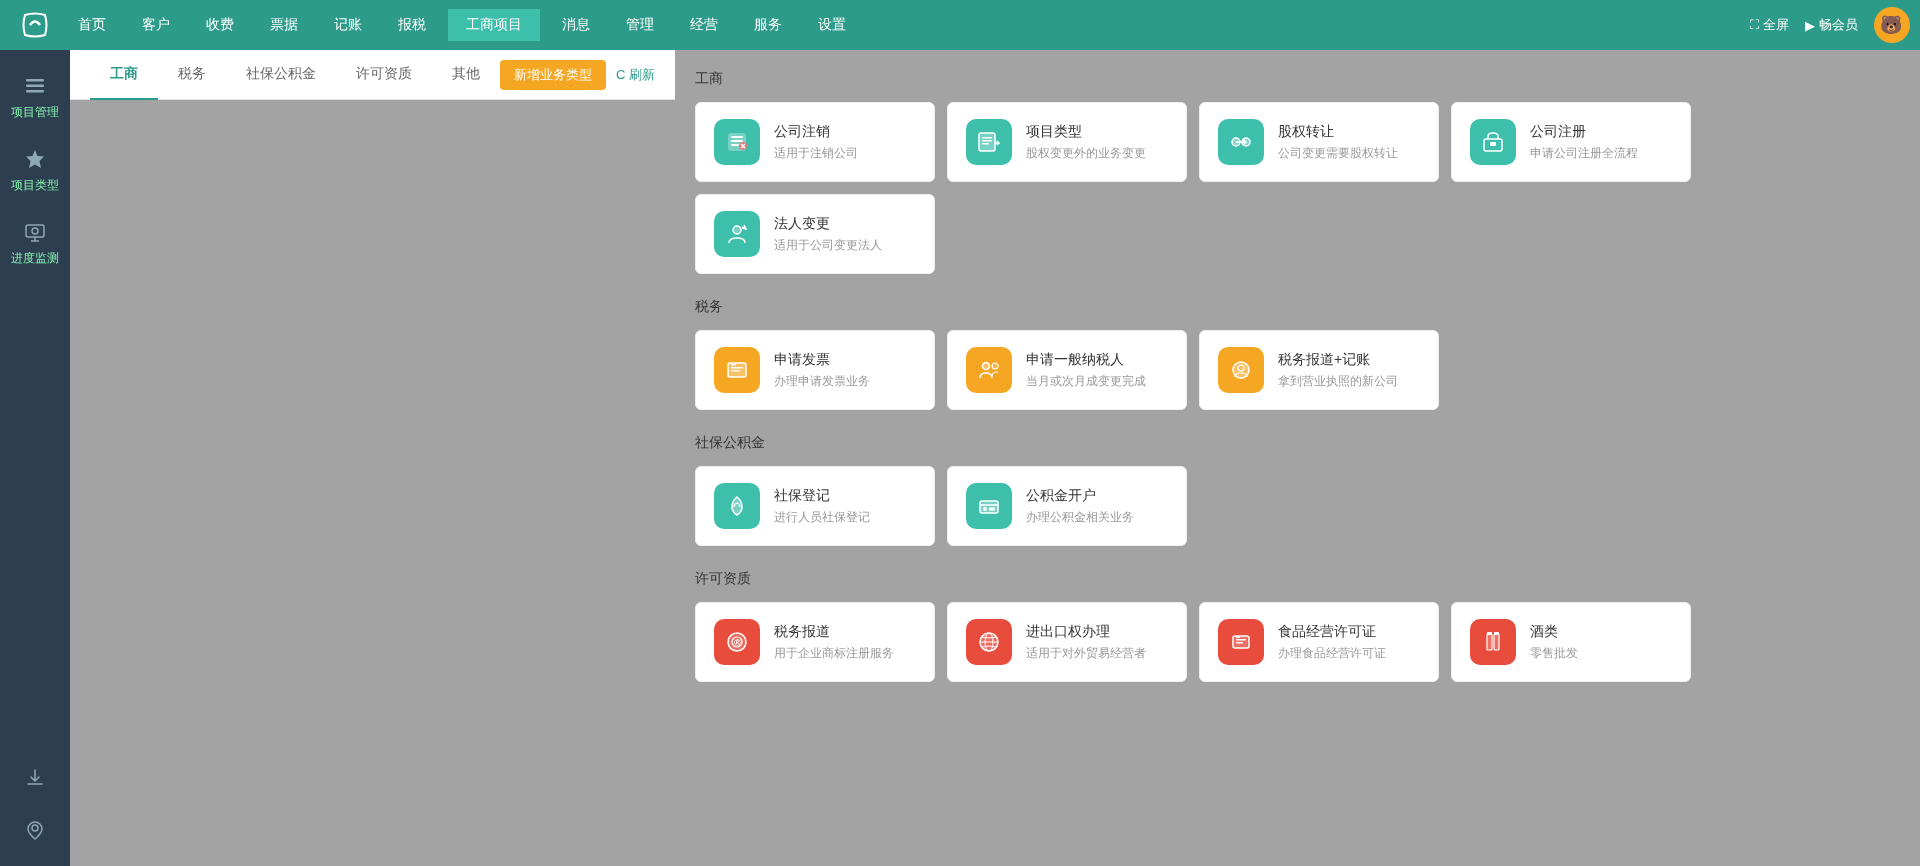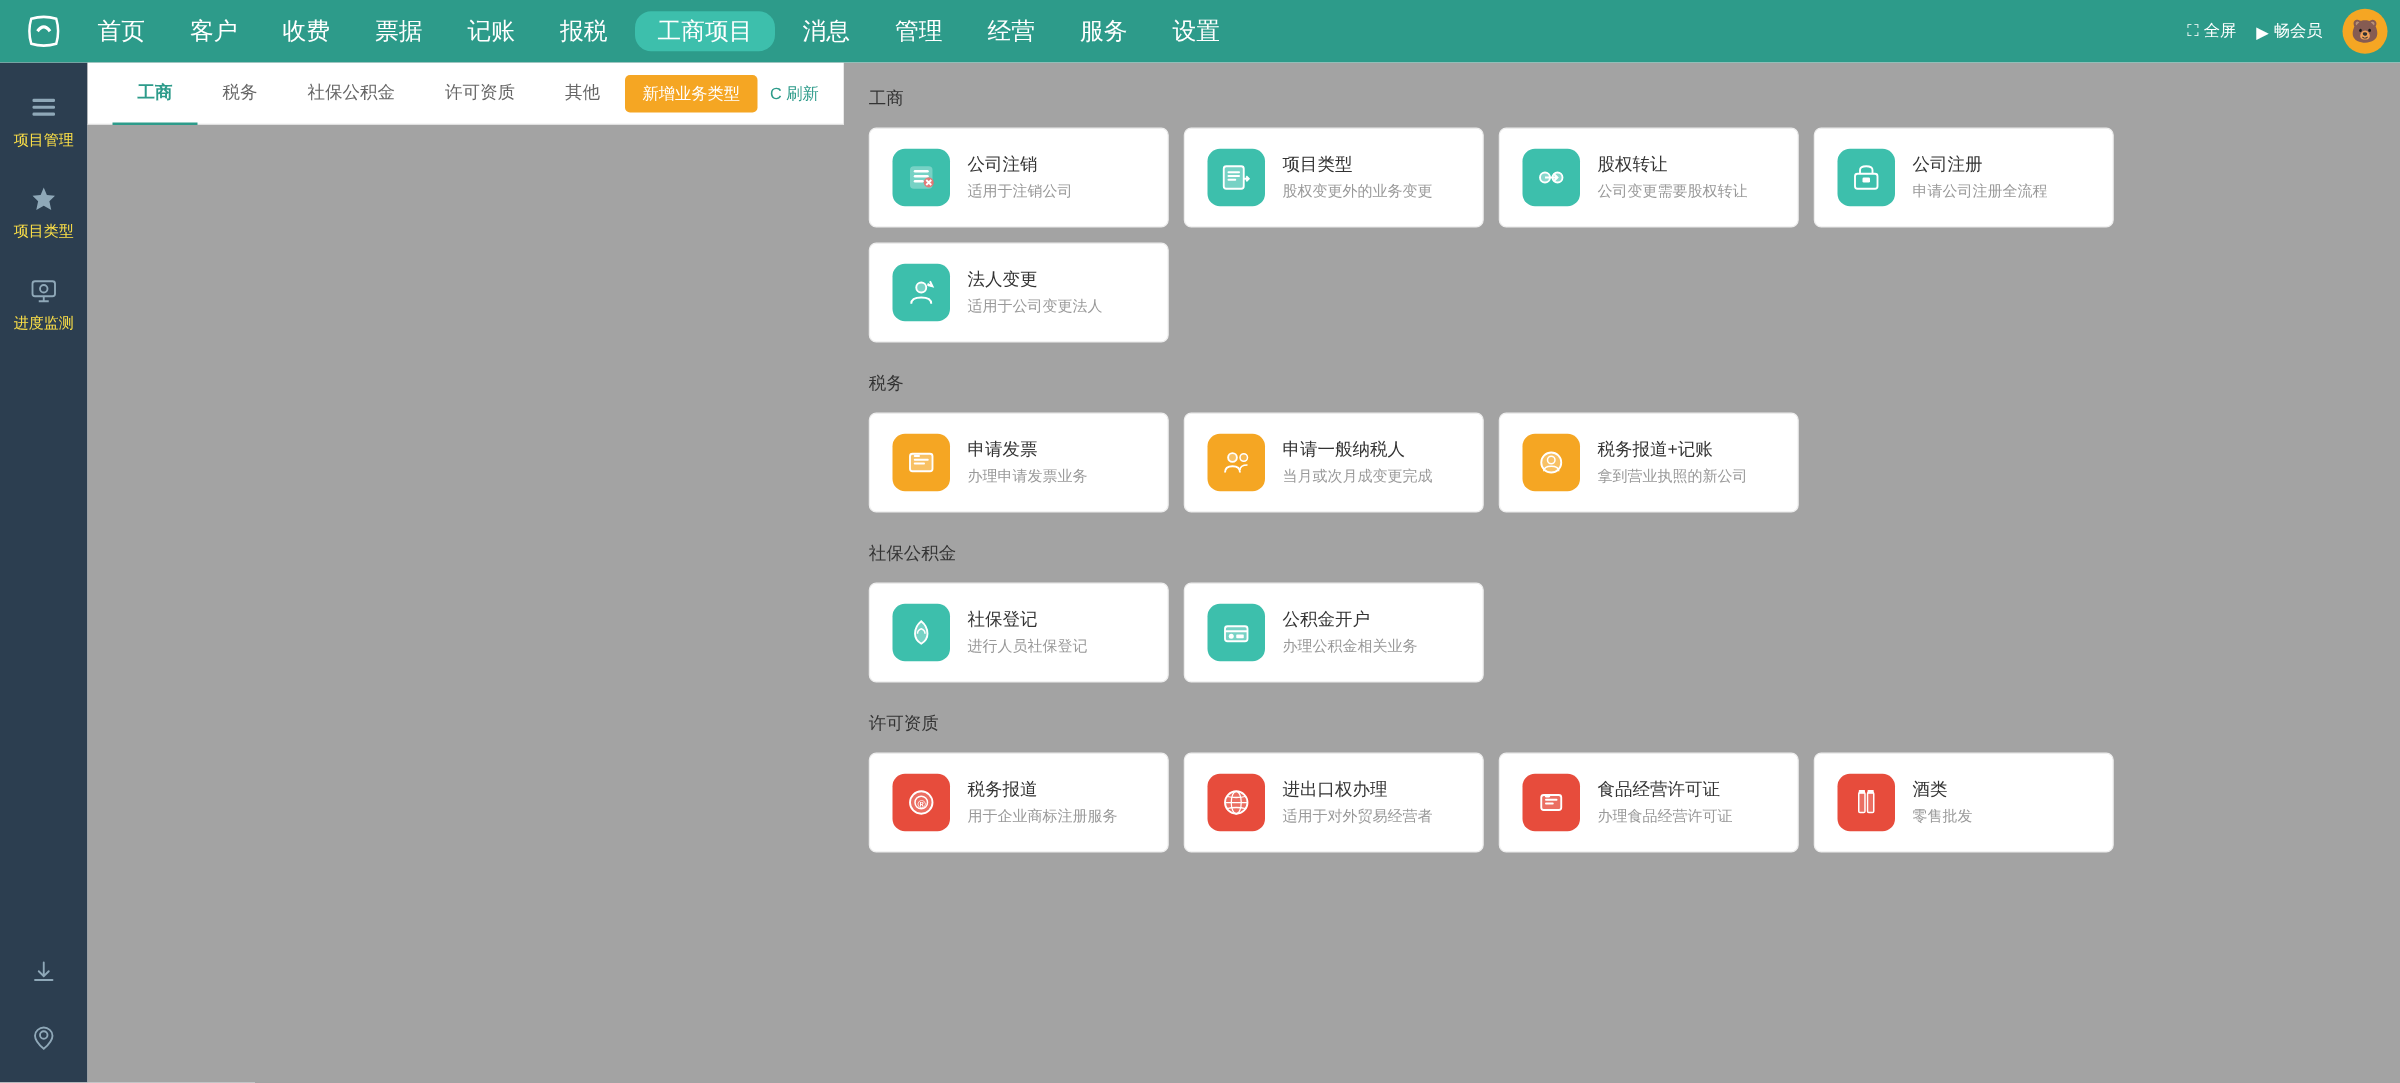--- a/index.html
+++ b/index.html
@@ -31,26 +31,26 @@
       gap: 0;
       flex: 1;
     }
     .nav-item {
       color: white;
       padding: 0 18px;
       height: 50px;
       display: flex;
       align-items: center;
       cursor: pointer;
-      font-size: 19px;
+      font-size: 14px;
       position: relative;
     }
     .nav-item.highlight {
       background: #3dbfac;
-      border-radius: 13px;
+      border-radius: 0;
       height: 32px;
       margin: 0 4px;
     }
     .nav-right {
       display: flex;
       align-items: center;
       gap: 16px;
       color: white;
       font-size: 13px;
     }
@@ -88,21 +88,21 @@
       padding-top: 10px;
       flex-shrink: 0;
     }
     .sidebar-item {
       width: 100%;
       display: flex;
       flex-direction: column;
       align-items: center;
       padding: 12px 5px;
       cursor: pointer;
-      color: #fde047;
+      color: #86efac;
       font-size: 12px;
       gap: 4px;
     }
     .sidebar-icon {
       width: 28px;
       height: 28px;
       display: flex;
       align-items: center;
       justify-content: center;
       font-size: 18px;

